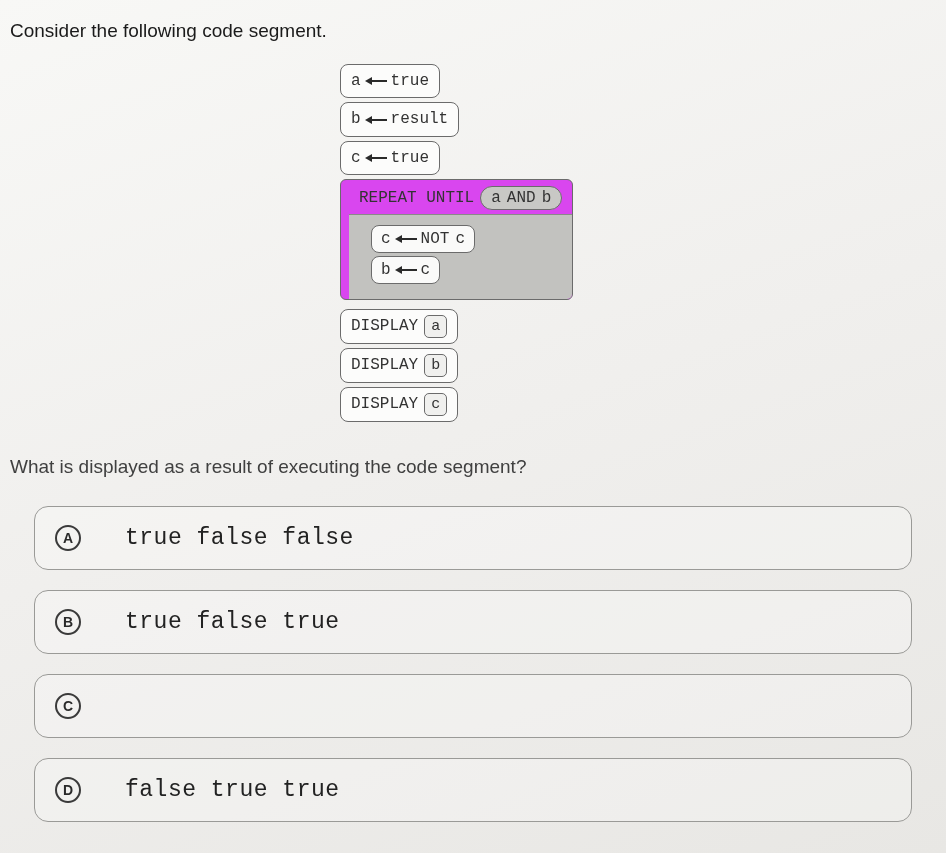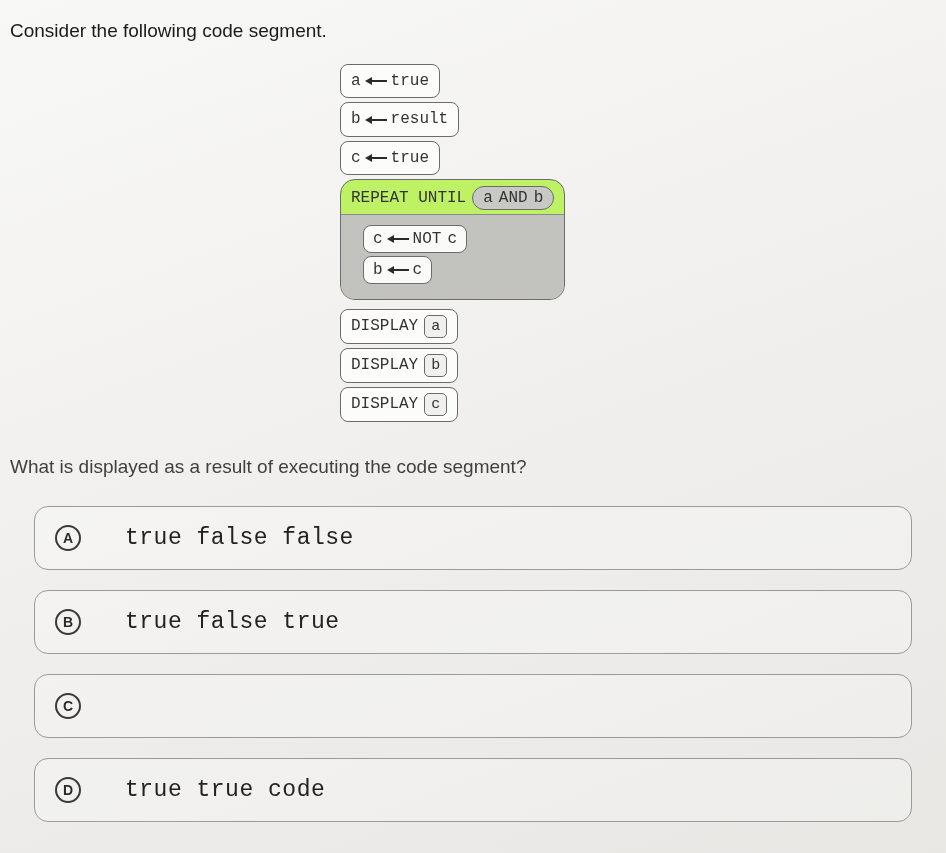--- a/index.html
+++ b/index.html
@@ -58,25 +58,26 @@
     position: absolute;
     top: 50%;
     left: 0;
     border-top: 4px solid transparent;
     border-bottom: 4px solid transparent;
     border-right: 7px solid #2a2a2a;
     transform: translateY(-50%);
   }
   .repeat-block {
     border: 1.5px solid #6b6b6b;
-    border-radius: 15px;
-    background: #bef264;
+    border-radius: 6px;
+    background: #d946ef;
     display: inline-block;
     margin-bottom: 4px;
     overflow: hidden;
+    padding-left: 8px;
   }
   .repeat-header {
     padding: 6px 10px 4px 10px;
     display: flex;
     align-items: center;
     gap: 6px;
   }
   .pill {
     border: 1.5px solid #6b6b6b;
     border-radius: 14px;
@@ -244,16 +245,16 @@
     <div class="answer-letter">B</div>
     <div class="answer-text">true false true</div>
   </div>
 
   <div class="answer">
     <div class="answer-letter">C</div>
   </div>
 
   <div class="answer">
     <div class="answer-letter">D</div>
-    <div class="answer-text">true true code</div>
+    <div class="answer-text">false true true</div>
   </div>
 
 </div>
 
 </body></html>

